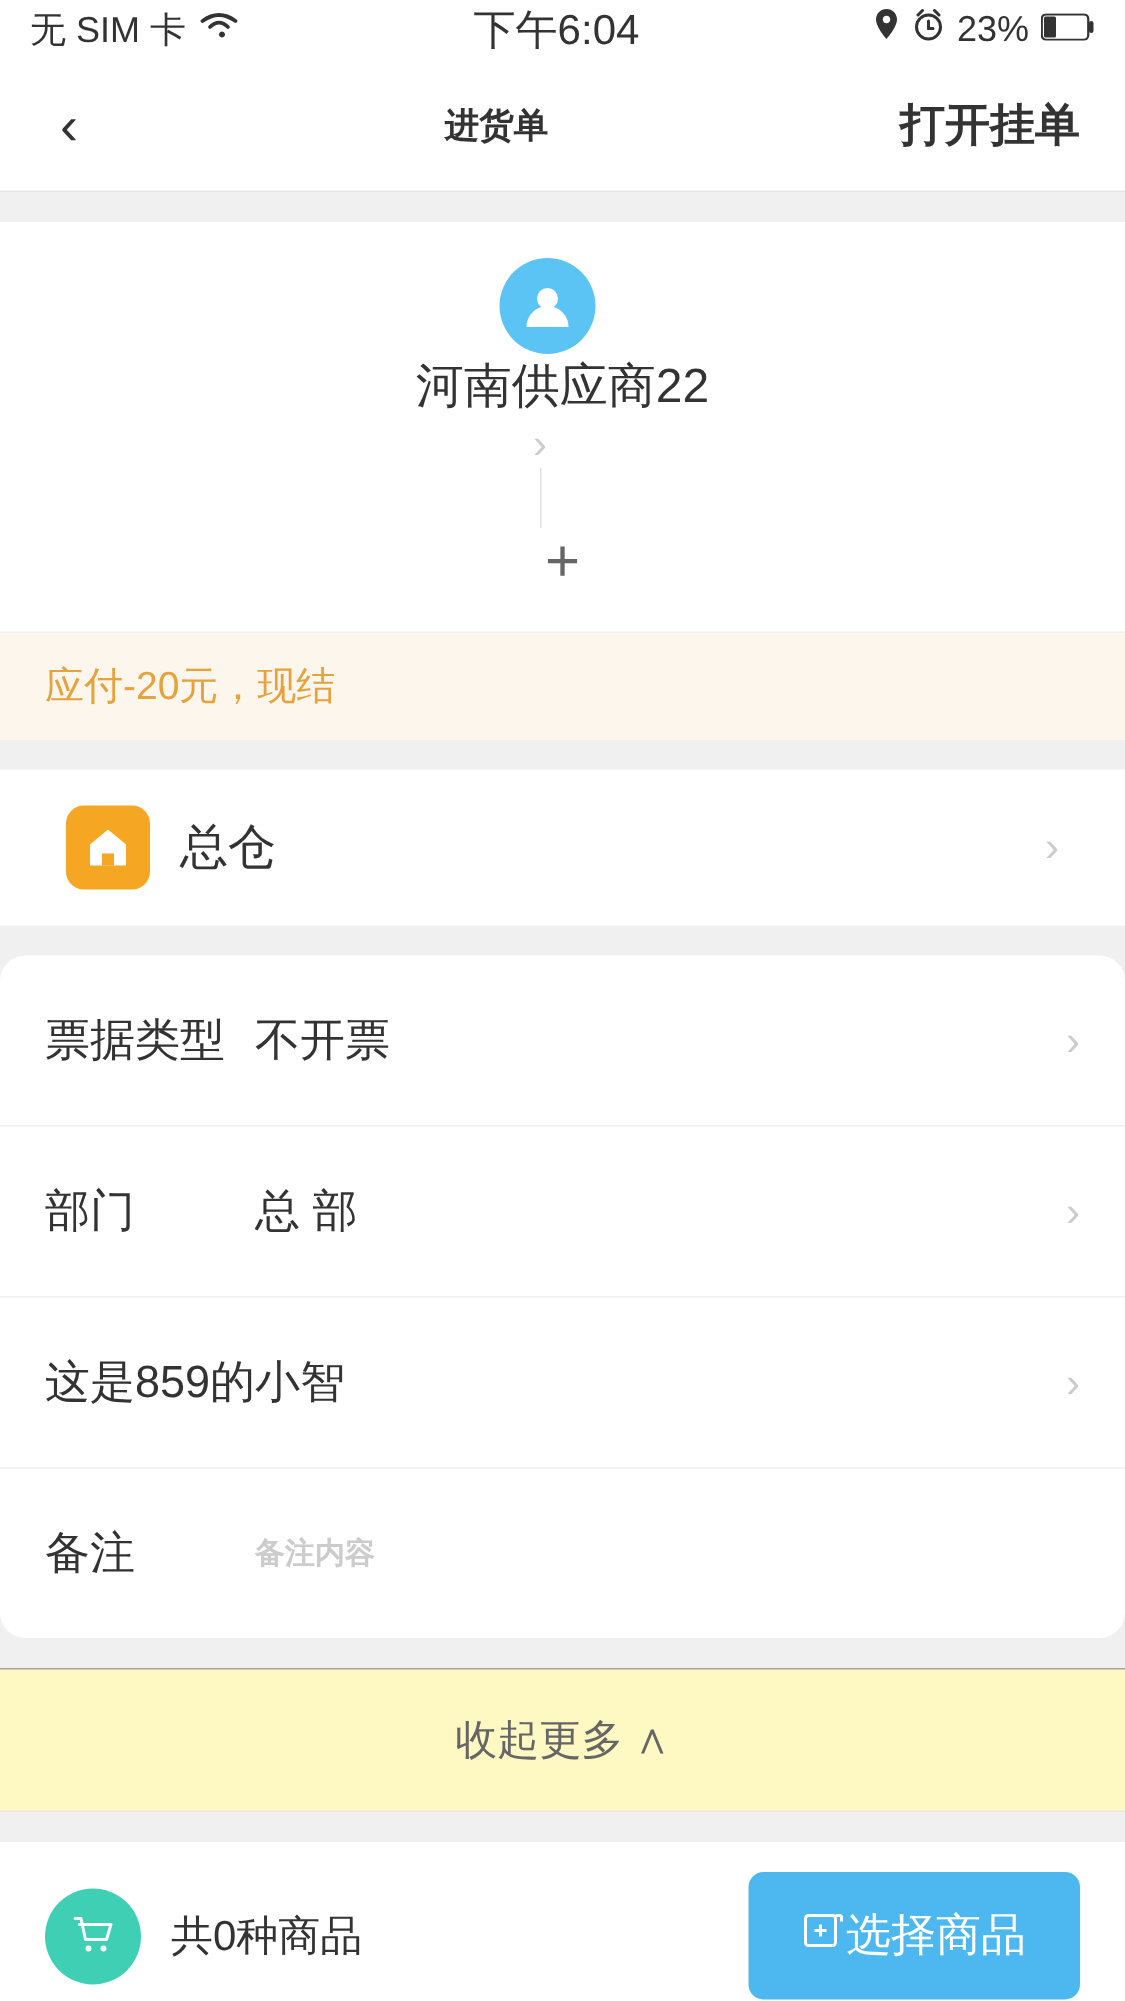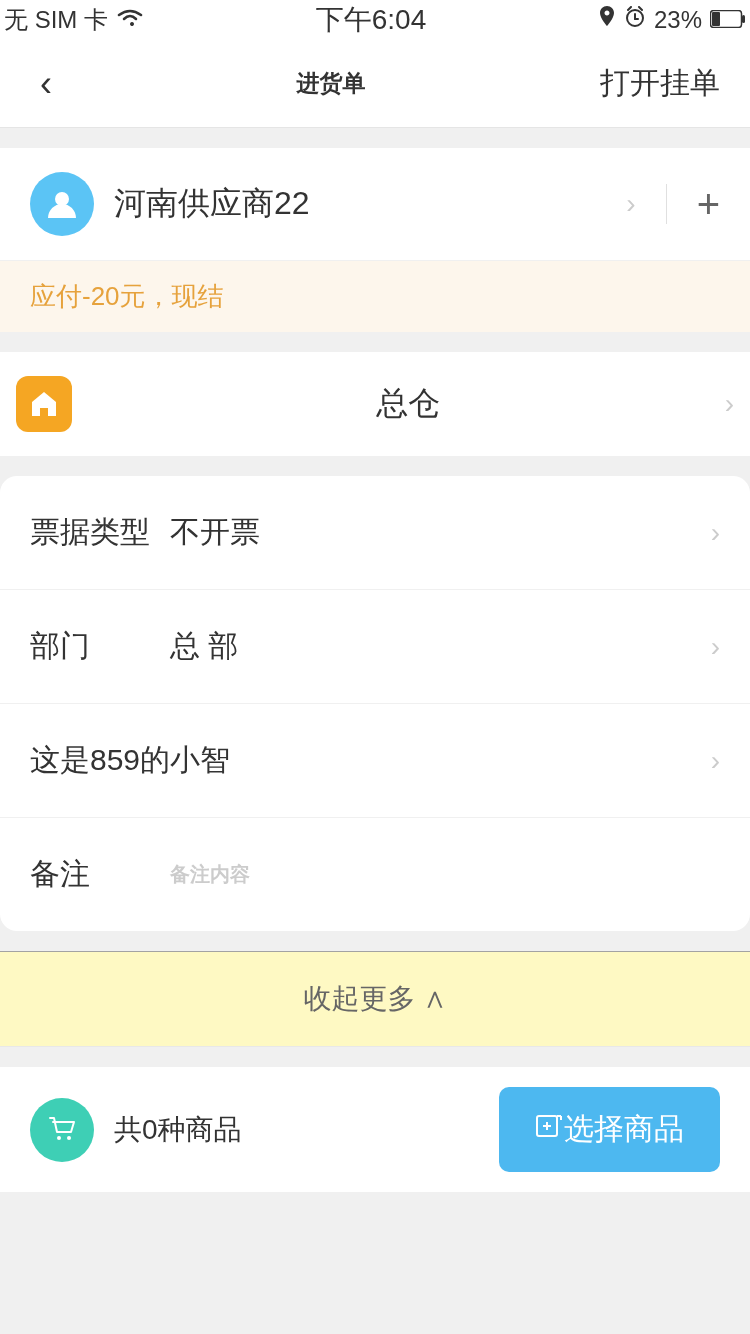--- a/index.html
+++ b/index.html
@@ -14,21 +14,21 @@
     }
 
     
     .status-bar {
       width: 750px;
       height: 40px;
       background: #fff;
       display: flex;
       align-items: center;
       justify-content: space-between;
-      padding: 0 4px;
+      padding: 0 20px;
       font-size: 24px;
       color: #333;
     }
     .status-left {
       display: flex;
       align-items: center;
       gap: 8px;
     }
     .status-center {
       font-weight: 500;
@@ -60,40 +60,42 @@
     }
     .nav-title {
       font-size: 23px;
       font-weight: 600;
       color: #333;
     }
     .nav-action {
       font-size: 30px;
       color: #333;
       cursor: pointer;
+      font-weight: bold;
     }
 
     
     .separator {
       height: 20px;
       background: #f0f0f0;
     }
 
     
     .card {
       background: #fff;
       width: 750px;
     }
 
     
     .supplier-row {
       display: flex;
       align-items: center;
       padding: 24px 30px;
       border-bottom: 1px solid #f0f0f0;
+      flex-direction: column;
     }
     .supplier-avatar {
       width: 64px;
       height: 64px;
       border-radius: 50%;
       background: #5bc4f5;
       display: flex;
       align-items: center;
       justify-content: center;
       margin-right: 20px;
@@ -127,24 +129,23 @@
       background: #fdf6ec;
       padding: 18px 30px;
       font-size: 26px;
       color: #e6a23c;
     }
 
     
     .warehouse-row {
       display: flex;
       align-items: center;
-      padding: 24px 16px;
+      padding: 24px 44px;
       background: #fff;
       margin-top: 20px;
-      text-align: center;
     }
     .warehouse-icon {
       width: 56px;
       height: 56px;
       border-radius: 12px;
       background: #f5a623;
       display: flex;
       align-items: center;
       justify-content: center;
       margin-right: 20px;

